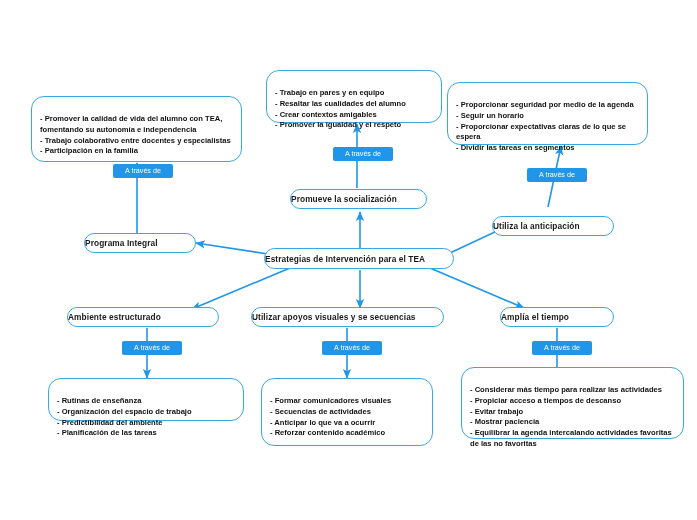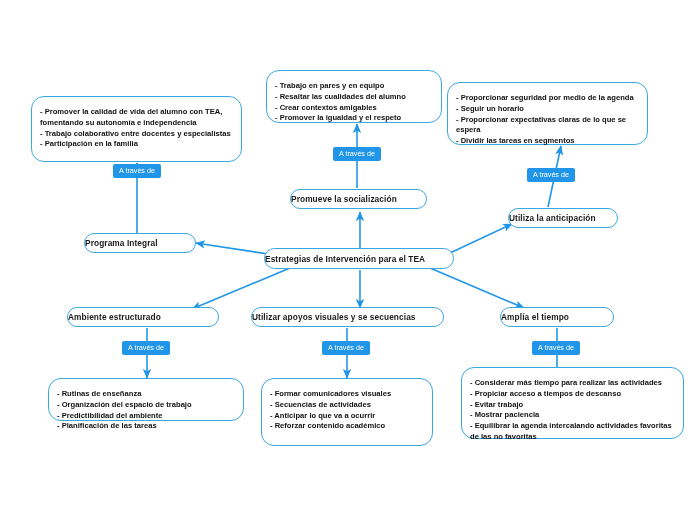--- a/index.html
+++ b/index.html
@@ -39,42 +39,42 @@
     z-index: 3;
   }
   .node.pill {
     border-radius: 999px;
     font-size: 8.3px;
     letter-spacing: 0.1px;
     white-space: nowrap;
   }
   .node.detail {
     border-radius: 13px;
-    padding: 10px 8px;
+    padding: 17px 8px;
     align-items: flex-start;
     justify-content: flex-start;
   }
   .detail-list {
     font-size: 7.6px;
     font-weight: bold;
     line-height: 1.42;
     color: #111111;
   }
   .detail-list .li {
     white-space: normal;
   }
   .badge {
     position: absolute;
     box-sizing: border-box;
     background: #2196e8;
     color: #ffffff;
     font-size: 7.2px;
     font-weight: normal;
     border-radius: 2px;
-    padding: 3px 6px;
+    padding: 3px 12px;
     text-align: right;
     white-space: nowrap;
     z-index: 4;
     line-height: 1.1;
   }
 </style>
 </head>
 <body>
 
 <div id="canvas">
@@ -173,21 +173,21 @@
   <div class="badge" style="left:532px; top:341px;">A través de</div>
 
   <div class="node pill" style="left:84px; top:233px; width:112px; height:20px;">
     <span>Programa Integral</span>
   </div>
 
   <div class="node pill" style="left:290px; top:189px; width:137px; height:20px;">
     <span>Promueve la socialización</span>
   </div>
 
-  <div class="node pill" style="left:492px; top:208px; width:110px; height:20px;margin-left:16px;">
+  <div class="node pill" style="left:492px; top:216px; width:122px; height:20px;">
     <span>Utiliza la anticipación</span>
   </div>
 
   <div class="node pill" style="left:67px; top:307px; width:152px; height:20px;">
     <span>Ambiente estructurado</span>
   </div>
 
   <div class="node pill" style="left:251px; top:307px; width:193px; height:20px;">
     <span>Utilizar apoyos visuales y se secuencias</span>
   </div>

